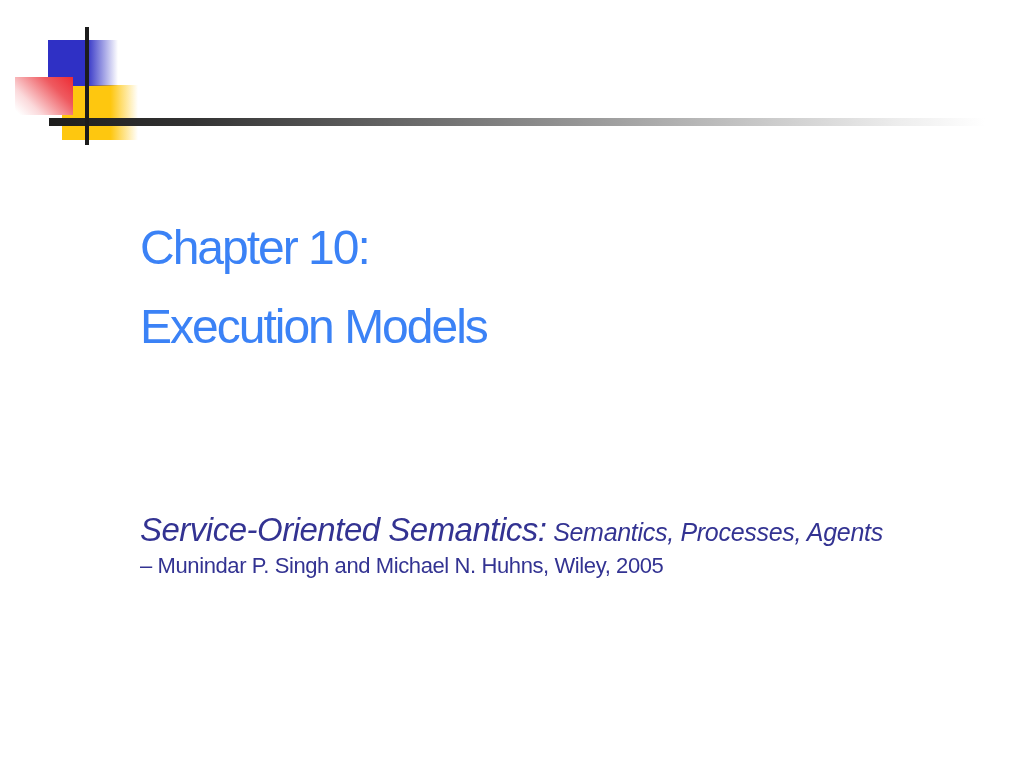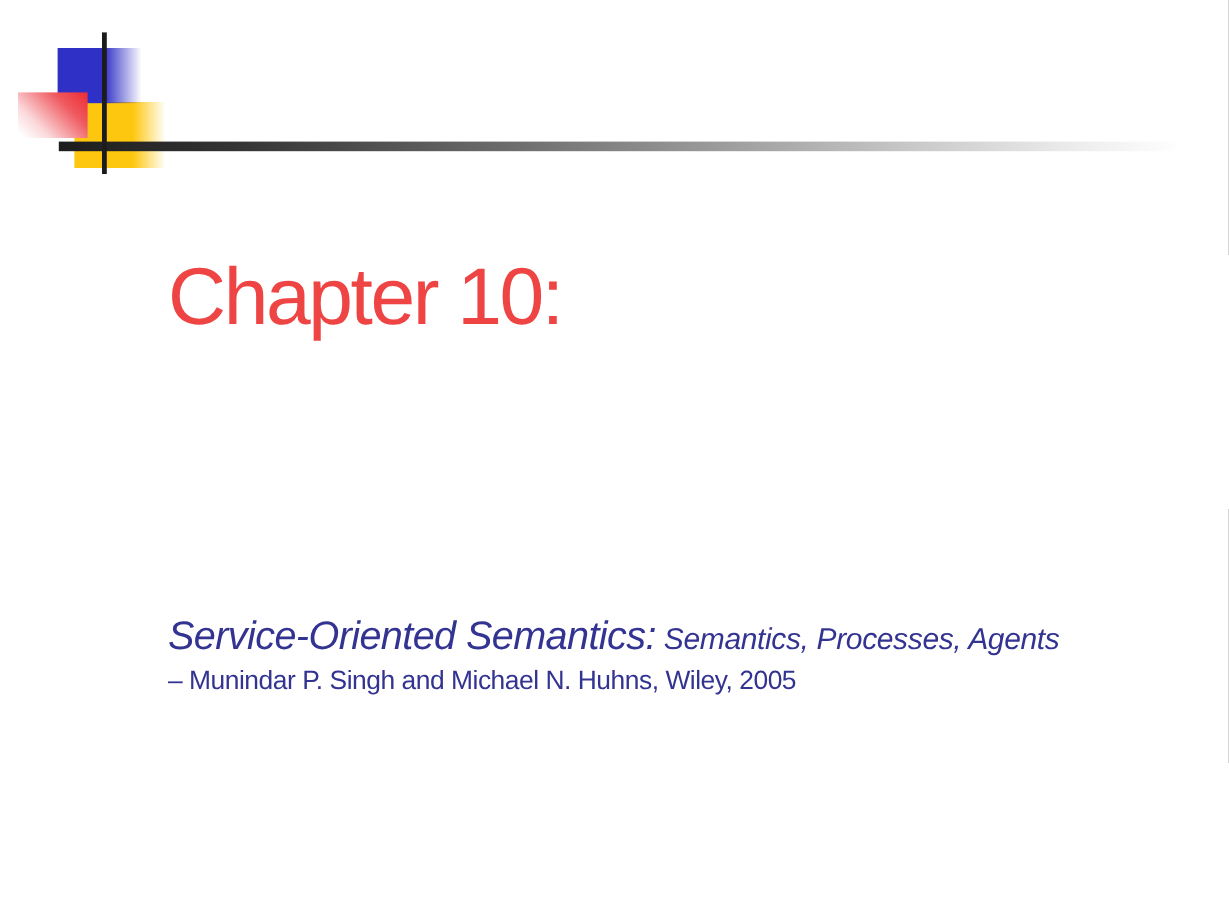--- a/index.html
+++ b/index.html
@@ -36,22 +36,22 @@
   .gradient-bar {
     left: 49px; top: 118px; width: 965px; height: 8px;
     background: linear-gradient(90deg, #1d1d1d 0%, #333333 15%, #6f6f6f 40%,
                                 #9e9e9e 58%, #c9c9c9 74%, #ededed 88%, #ffffff 97%);
   }
 
   
   .title-block {
     position: absolute;
     left: 140px; top: 208px;
-    color: #ef4444;
-    font-size: 67px;
+    color: #3b82f6;
+    font-size: 48px;
     line-height: 79px;
     letter-spacing: -2px;
     font-weight: 400;
     white-space: nowrap;
   }
 
   .subtitle-block {
     position: absolute;
     left: 140px; top: 511px;
     color: #333392;
@@ -83,20 +83,21 @@
   <div class="deco-cluster">
     <div class="deco yellow-square"></div>
     <div class="deco blue-square"></div>
     <div class="deco red-square"></div>
     <div class="deco gradient-bar"></div>
     <div class="deco vertical-line"></div>
   </div>
 
   <h1 class="title-block">
     <span class="title-line">Chapter 10:</span><br>
+    <span class="title-line">Execution Models</span>
   </h1>
 
   <div class="subtitle-block">
     <div class="subtitle-line1">
       <span>Service-Oriented Semantics:</span><span class="subtitle-small"> Semantics, Processes, Agents</span>
     </div>
     <div class="subtitle-line2">– Munindar P. Singh and Michael N. Huhns, Wiley, 2005</div>
   </div>
 
 </div>

